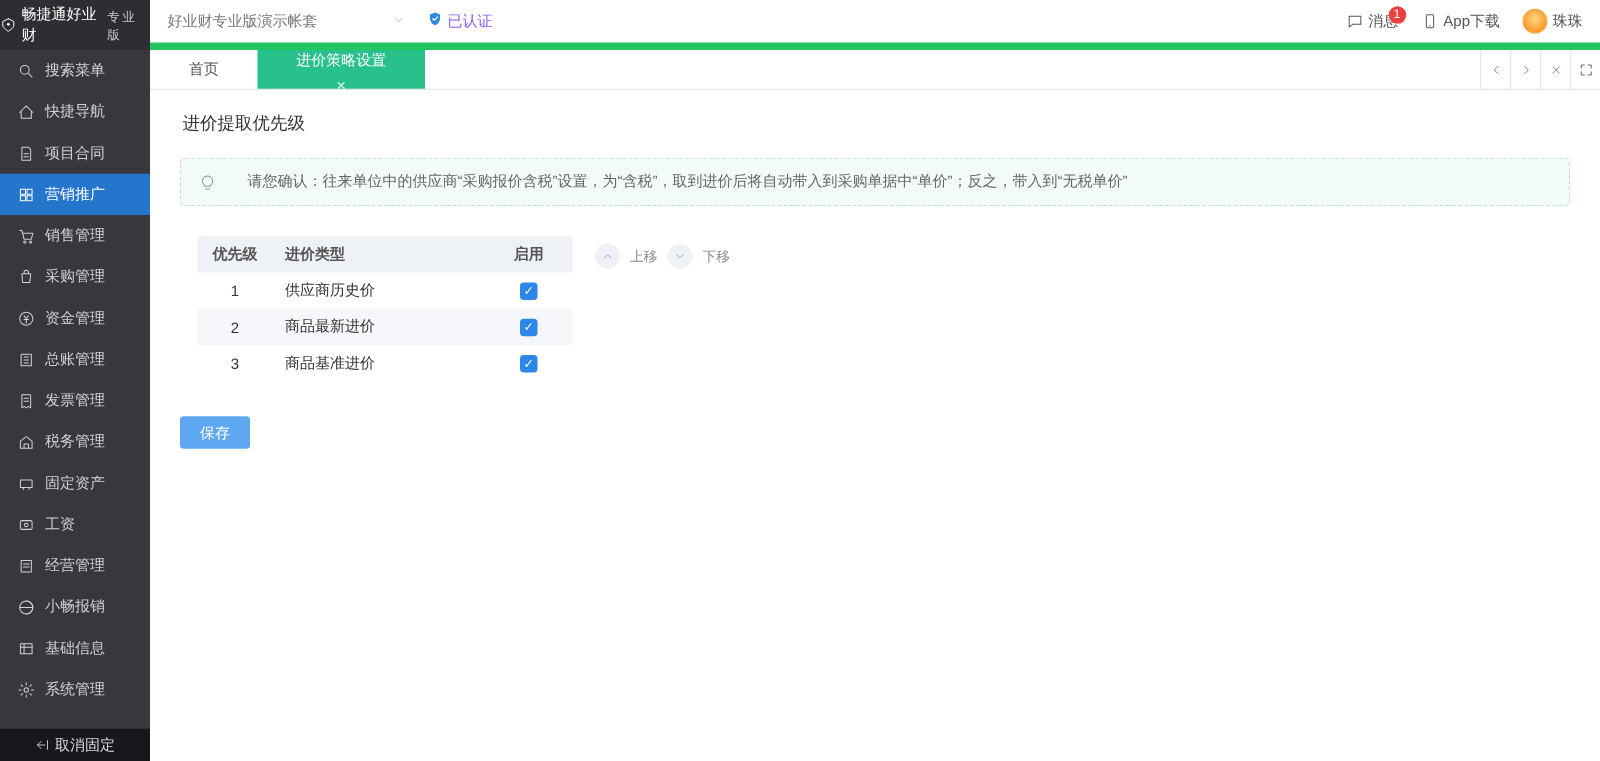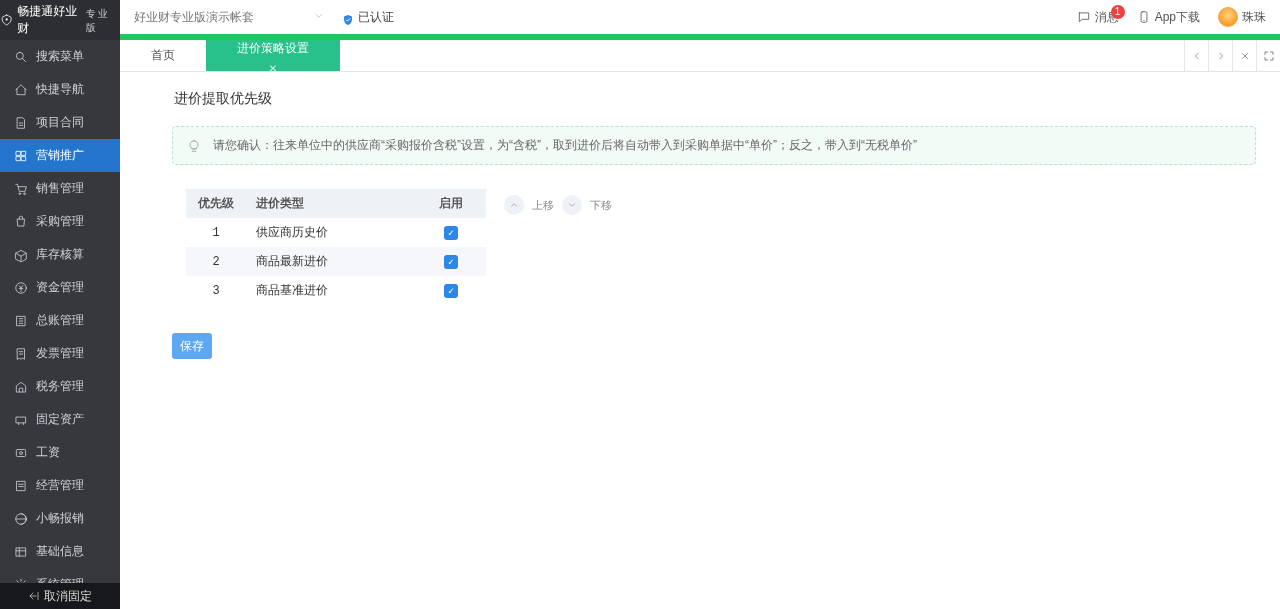--- a/index.html
+++ b/index.html
@@ -12,48 +12,48 @@
   .brand-logo { width: 14px; height: 14px; }
   .menu { list-style: none; }
   .menu li { display: flex; align-items: center; gap: 8px; padding: 0 14px; height: 33px; font-size: 12px; cursor: pointer; }
   .menu li.active { background: #2475cc; color: #fff; }
   .menu li .m-icon { width: 14px; height: 14px; flex: 0 0 14px; fill: currentColor; }
   .pin-bar { position: absolute; left: 0; bottom: 0; width: 120px; height: 26px; background: #17181b; color: #d9dadc; display: flex; align-items: center; justify-content: center; gap: 4px; font-size: 12px; cursor: pointer; }
   
   .topbar { position: absolute; left: 120px; right: 0; top: 0; height: 40px; border-bottom: 6px solid #22c55e; display: flex; align-items: center; padding: 0 14px; gap: 18px; }
   .account-sel { display: flex; align-items: center; gap: 6px; color: #333; width: 190px; cursor: pointer; }
   .account-sel span.caret { margin-left: auto; color: #999; }
-  .verified { display: flex; align-items: flex-end; gap: 4px; color: #404040; font-size: 12px; }
+  .verified { display: flex; align-items: flex-start; gap: 4px; color: #8b5cf6; font-size: 12px; }
   .top-spacer { flex: 1; }
   .top-item { display: flex; align-items: center; gap: 4px; color: #555; cursor: pointer; position: relative; }
   .top-item .badge { position: absolute; top: -4px; right: -6px; background: #ef4040; color: #fff; border-radius: 8px; min-width: 14px; height: 14px; font-size: 10px; display: flex; align-items: center; justify-content: center; padding: 0 3px; }
   .avatar { width: 20px; height: 20px; border-radius: 50%; background: radial-gradient(circle at 50% 40%, #ffd780 0%, #ff9b2d 70%); border: 1px solid #f3a640; }
   
   .tabsbar { position: absolute; left: 120px; right: 0; top: 40px; height: 32px; border-bottom: 1px solid #e5e5e5; display: flex; align-items: stretch; }
   .tab { display: flex; align-items: center; padding: 0 31px; font-size: 12px; color: #555; cursor: pointer; gap: 6px; }
   .tab.active { background: #29c18b; color: #fff; flex-direction: column; }
   .tab .x { font-size: 10px; opacity: .85; }
   .tabs-right { margin-left: auto; display: flex; align-items: center; }
   .tabs-right .btn { width: 24px; height: 32px; display: flex; align-items: center; justify-content: center; border-left: 1px solid #e5e5e5; color: #555; cursor: pointer; }
   
-  .content { position: absolute; left: 120px; right: 0; top: 72px; bottom: 0; background: #fff; overflow: auto; padding-left: 28px; }
+  .content { position: absolute; left: 120px; right: 0; top: 72px; bottom: 0; background: #fff; overflow: auto; }
   .page-inner { padding: 18px 24px; }
   .page-title { font-size: 14px; color: #333; margin-bottom: 18px; padding-left: 2px; font-weight: 500; }
-  .alert { border: 1px dashed #bde3cf; background: #f3fbf7; border-radius: 4px; padding: 10px 14px; color: #666; font-size: 12px; display: flex; align-items: center; gap: 12px; margin-bottom: 24px; }
+  .alert { border: 1px dashed #bde3cf; background: #f3fbf7; border-radius: 4px; padding: 10px 14px; color: #666; font-size: 12px; display: flex; align-items: center; gap: 25px; margin-bottom: 24px; }
   .alert .bulb { color: #7aa98d; flex: 0 0 auto; }
   .table-wrap { display: flex; align-items: flex-start; gap: 18px; margin-left: 14px; }
-  table.prio { border-collapse: collapse; width: 300px; font-size: 12px; color: #333; font-family: Liberation Mono, monospace; }
+  table.prio { border-collapse: collapse; width: 300px; font-size: 12px; color: #333; }
   table.prio th { background: #eef1f6; color: #555; font-weight: 600; text-align: left; padding: 6px 10px; }
   table.prio th.c, table.prio td.c { text-align: center; }
   table.prio td { padding: 6px 10px; }
   table.prio tbody tr:nth-child(even) { background: #f5f7fa; }
   .chk { width: 14px; height: 14px; border-radius: 3px; background: #2d87e6; display: inline-flex; align-items: center; justify-content: center; color: #fff; font-size: 10px; }
   .move-col { display: flex; align-items: center; gap: 8px; color: #888; font-size: 11px; margin-top: 6px; }
   .move-btn { width: 20px; height: 20px; border-radius: 50%; background: #eef1f6; display: flex; align-items: center; justify-content: center; cursor: pointer; color: #888; }
-  .save-btn { margin-top: 28px; margin-left: 0; display: inline-flex; align-items: center; justify-content: center; width: 40px; height: 26px; background: #5ea8f2; color: #fff; border: none; border-radius: 3px; font-size: 12px; cursor: pointer; }
+  .save-btn { margin-top: 28px; margin-left: 0; display: inline-flex; align-items: center; justify-content: center; width: 56px; height: 26px; background: #5ea8f2; color: #fff; border: none; border-radius: 3px; font-size: 12px; cursor: pointer; }
   
   .stroke { stroke: currentColor; fill: none; stroke-width: 1.4; stroke-linecap: round; stroke-linejoin: round; }
 </style>
 </head>
 <body>
 
 <nav class="sidebar">
   <div class="brand">
     <div class="brand-row">
       <svg class="brand-logo" viewBox="0 0 24 24">
@@ -98,26 +98,20 @@
           <circle cx="10" cy="20" r="1.5" class="stroke"></circle>
           <circle cx="18" cy="20" r="1.5" class="stroke"></circle>
         </svg>
         <span>销售管理</span>
       </li>
       <li>
         <svg class="m-icon" viewBox="0 0 24 24">
           <path class="stroke" d="M6 7h12l-1 12H7zM9 7V5a3 3 0 0 1 6 0v2"></path>
         </svg>
         <span>采购管理</span>
-      </li>
-      <li>
-        <svg class="m-icon" viewBox="0 0 24 24">
-          <path class="stroke" d="M3 9l9-5 9 5v10l-9 5-9-5zM3 9l9 5 9-5M12 14v10"></path>
-        </svg>
-        <span>库存核算</span>
       </li>
       <li>
         <svg class="m-icon" viewBox="0 0 24 24">
           <circle cx="12" cy="12" r="9" class="stroke"></circle>
           <path class="stroke" d="M9 8l3 4 3-4M9 13h6M12 12v6"></path>
         </svg>
         <span>资金管理</span>
       </li>
       <li>
         <svg class="m-icon" viewBox="0 0 24 24">

